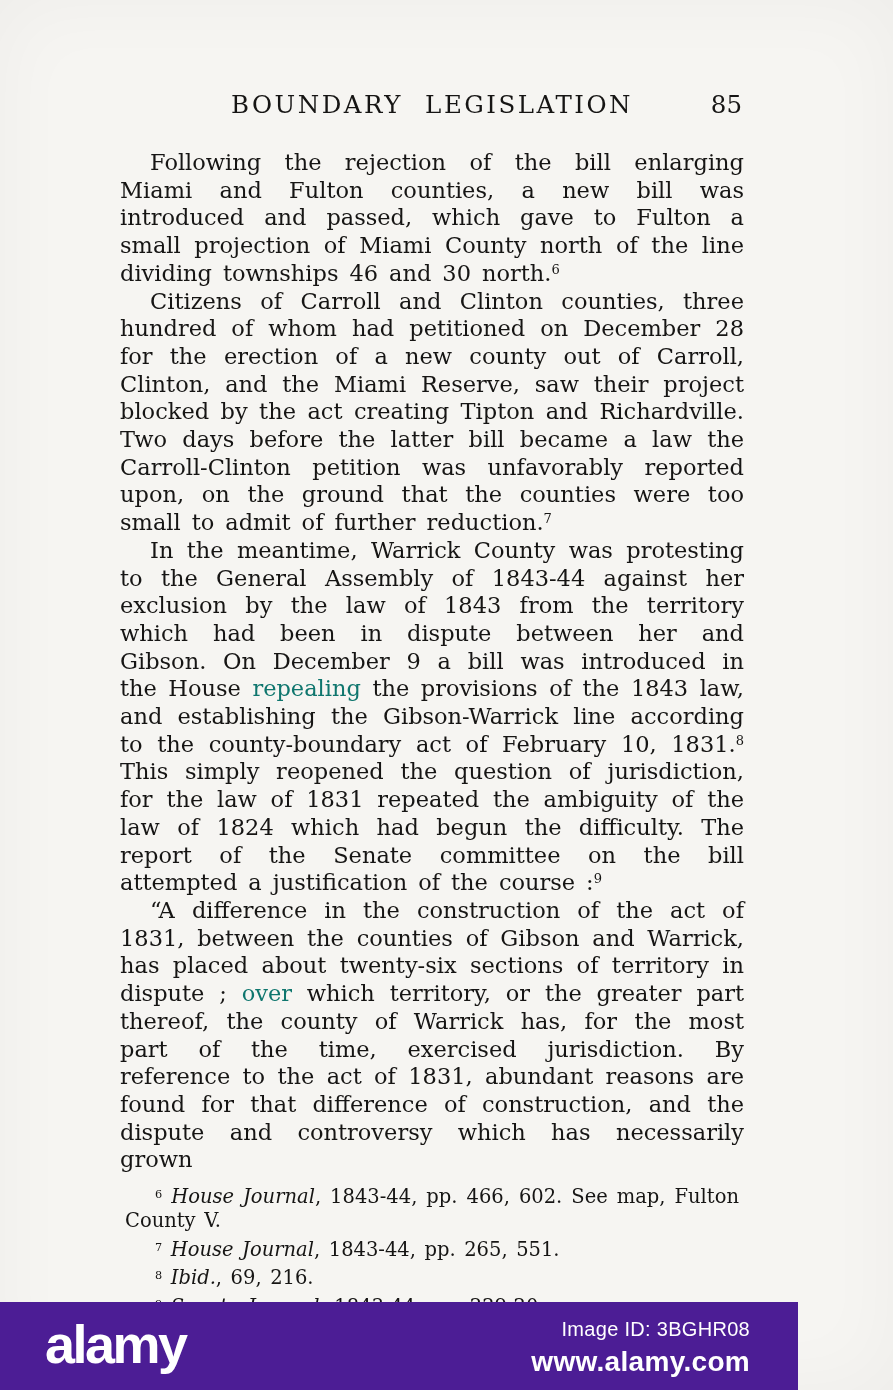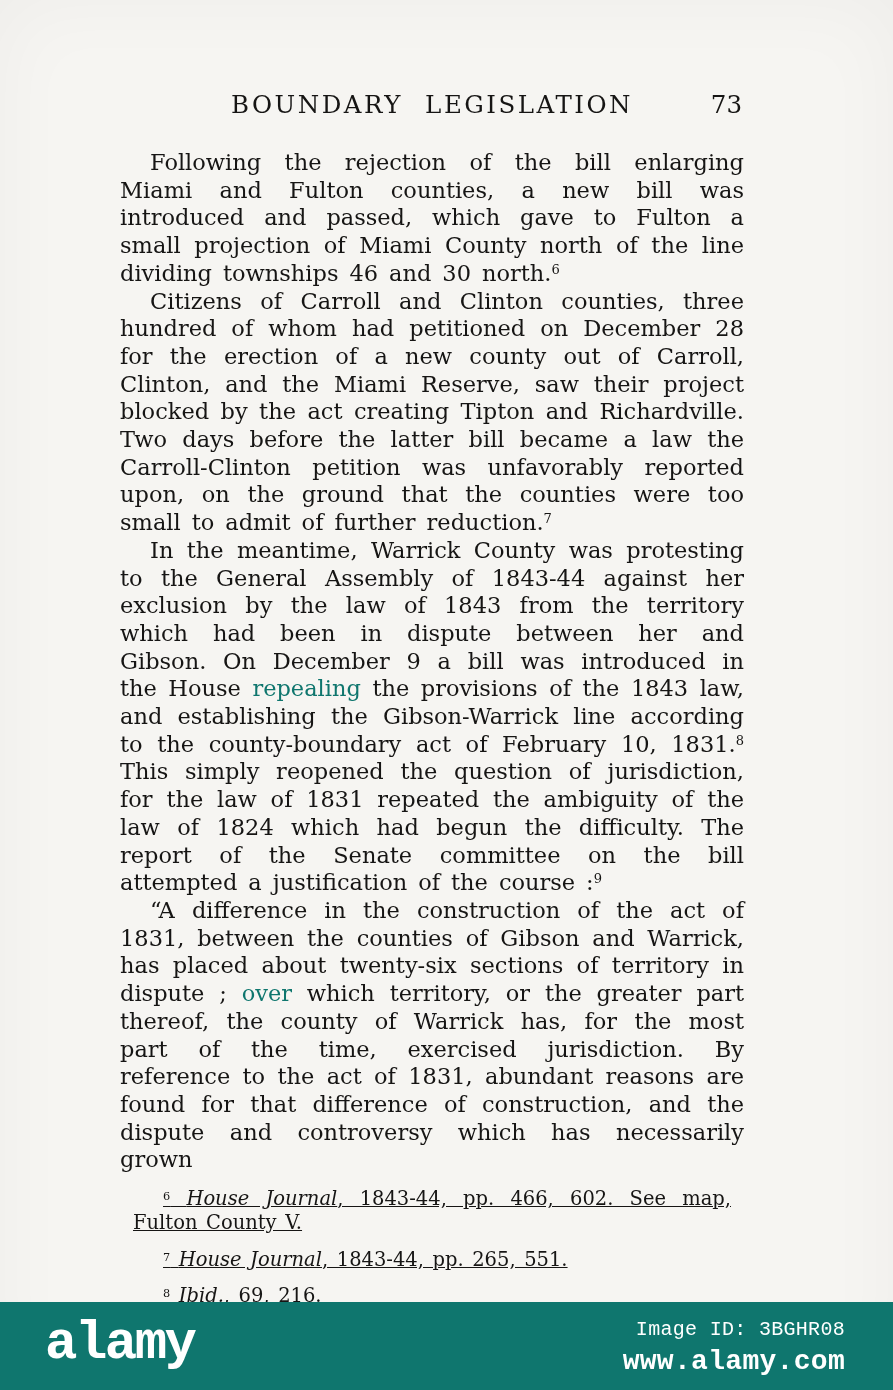--- a/index.html
+++ b/index.html
@@ -59,31 +59,31 @@
 
   .faded { color: #0f766e; }
 
   .footnotes {
     margin-top: 11px;
     font-size: 19.5px;
     line-height: 23.8px;
     text-align: justify;
     word-spacing: 0.12em;
   }
-  p.footnote { margin: 13px; text-indent: 30px; text-decoration: underline; }
+  p.footnote { margin: 5px; text-indent: 30px; }
 
   .watermark-bar {
     position: absolute;
     left: 0;
     bottom: 0;
-    width: 893px;
+    width: 798px;
     height: 88px;
-    background: #0f766e;
+    background: #4c1d95;
     color: #ffffff;
-    font-family: Liberation Mono, monospace;
+    font-family: Liberation Sans, sans-serif;
   }
 
   .alamy-logo {
     position: absolute;
     left: 45px;
     top: 15px;
     font-size: 54px;
     font-weight: bold;
     letter-spacing: -2.5px;
     color: #ffffff;
@@ -112,21 +112,21 @@
 </style>
 </head>
 <body>
 
 <div class="page">
 
   <div class="content">
 
     <div class="header-row">
       <span>BOUNDARY LEGISLATION</span>
-      <span class="page-num">73</span>
+      <span class="page-num">85</span>
     </div>
 
     <div class="body-text" id="paragraph-container">
         <p class="para"><span>Following the rejection of the bill enlarging Miami and Fulton counties, a new bill was introduced and passed, which gave to Fulton a small projection of Miami County north of the line dividing townships 46 and 30 north.</span><sup>6</sup></p>
         <p class="para"><span>Citizens of Carroll and Clinton counties, three hundred of whom had petitioned on December 28 for the erection of a new county out of Carroll, Clinton, and the Miami Reserve, saw their project blocked by the act creating Tipton and Richardville. Two days before the latter bill became a law the Carroll-Clinton petition was unfavorably reported upon, on the ground that the counties were too small to admit of further reduction.</span><sup>7</sup></p>
         <p class="para"><span>In the meantime, Warrick County was protesting to the General Assembly of 1843-44 against her exclusion by the law of 1843 from the territory which had been in dispute between her and Gibson. On December 9 a bill was introduced in the House </span><span class="faded">repealing</span><span> the provisions of the 1843 law, and establishing the Gibson-Warrick line according to the county-boundary act of February 10, 1831.</span><sup>8</sup><span> This simply reopened the question of jurisdiction, for the law of 1831 repeated the ambiguity of the law of 1824 which had begun the difficulty. The report of the Senate committee on the bill attempted a justification of the course :</span><sup>9</sup></p>
         <p class="para"><span>“A difference in the construction of the act of 1831, between the counties of Gibson and Warrick, has placed about twenty-six sections of territory in dispute ; </span><span class="faded">over</span><span> which territory, or the greater part thereof, the county of Warrick has, for the most part of the time, exercised jurisdiction. By reference to the act of 1831, abundant reasons are found for that difference of construction, and the dispute and controversy which has necessarily grown</span></p>
       </div>
 
     <div class="footnotes" id="footnote-container">

